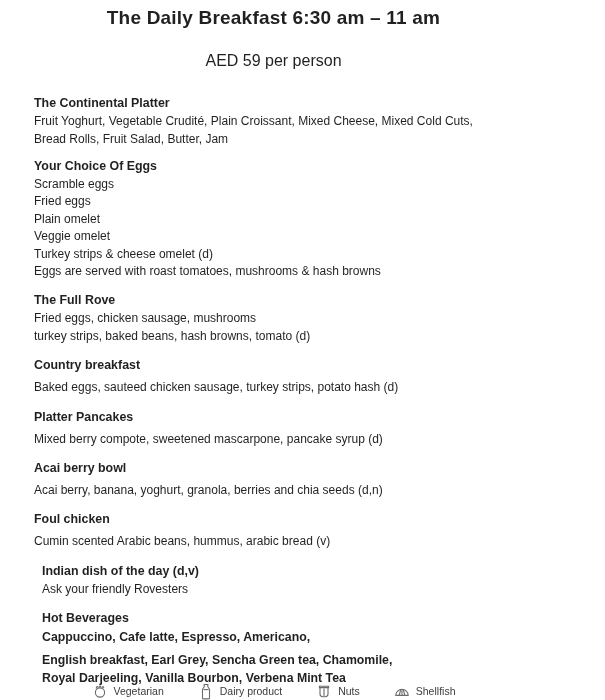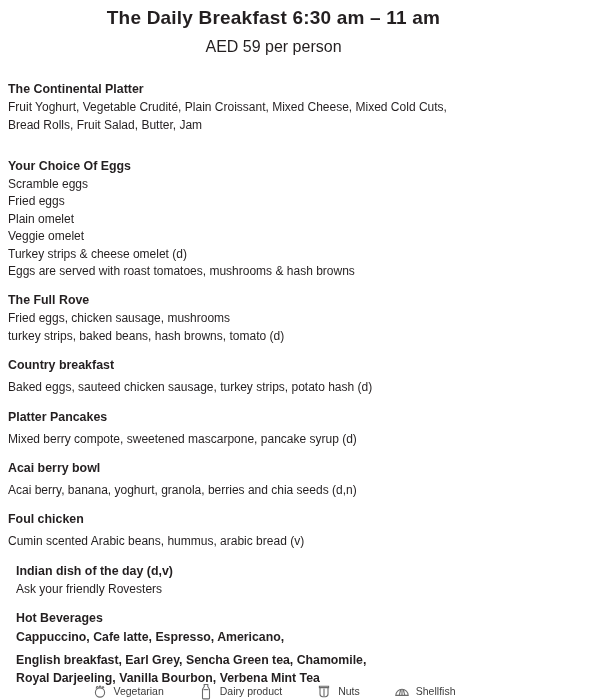--- a/index.html
+++ b/index.html
@@ -12,48 +12,48 @@
     background: #ffffff;
     font-family: "Liberation Sans", sans-serif;
     color: #231f20;
     overflow: hidden;
   }
   .page {
     position: relative;
     width: 547px;
     height: 700px;
     box-sizing: border-box;
-    padding: 0 8px;
+    padding: 0 34px;
   }
   .header {
     text-align: center;
     padding-top: 6px;
   }
   .title {
     font-size: 19px;
     font-weight: bold;
     letter-spacing: 0.2px;
     line-height: 1.25;
   }
   .subtitle {
     font-size: 16px;
     font-weight: normal;
     line-height: 1.35;
-    margin-top: 6px;
+    margin-top: 20px;
   }
   .body {
     margin-top: 24px;
     font-size: 12.2px;
     line-height: 1.42;
   }
   .section {
     margin-bottom: 12px;
   }
   .section.tight {
-    margin-bottom: 24px;
+    margin-bottom: 10px;
   }
   .sec-head {
     font-weight: bold;
     font-size: 12.4px;
     line-height: 1.45;
   }
   .line {
     font-size: 12px;
     line-height: 1.45;
   }

